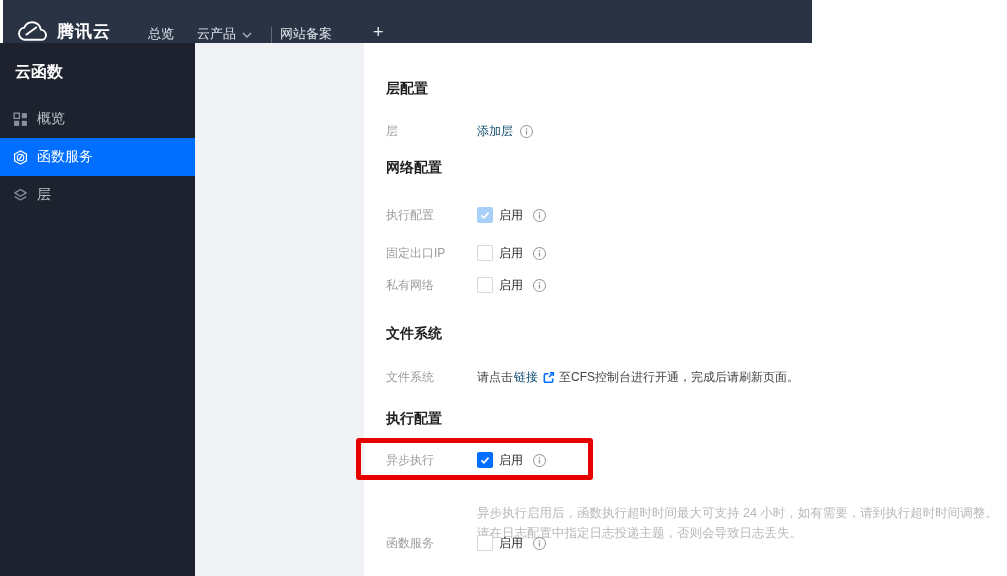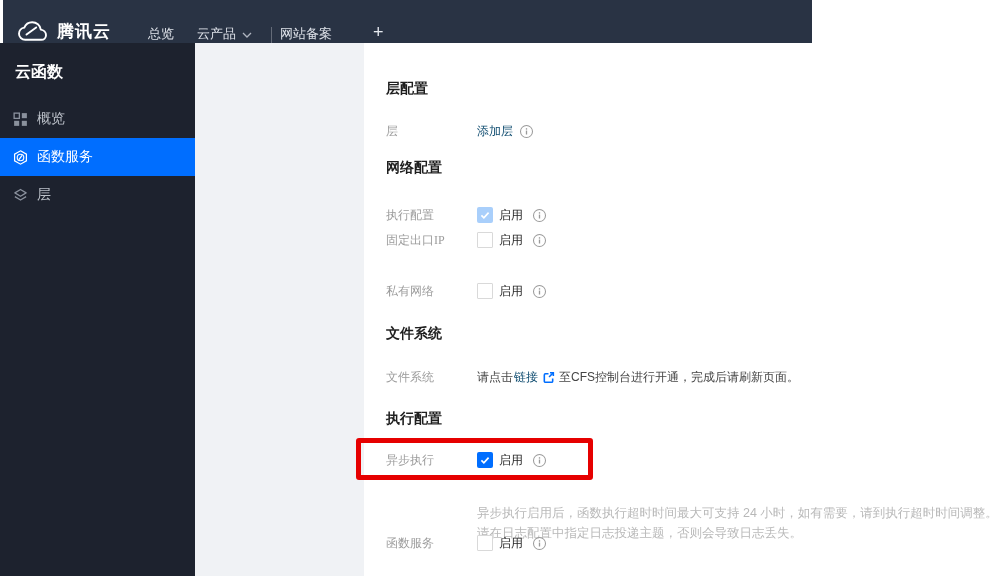--- a/index.html
+++ b/index.html
@@ -43,21 +43,21 @@
 
   
   .graypane { position:absolute; left:195px; top:43px; width:169px; height:533px; background:#f0f2f5; }
 
   
   .content { position:absolute; left:364px; top:43px; width:643px; height:430px; background:#ffffff; }
   .sec-heading { position:absolute; left:22px; font-size:14px; font-weight:bold; color:#1f1f1f; }
   .h-layer { top:37px; } .h-network { top:116px; } .h-fs { top:282px; } .h-exec { top:367px; }
 
   .form-row { position:absolute; left:22px; display:flex; align-items:center; height:18px; }
-  .r-layer { top:79px; } .r-public { top:163px; } .r-fixedip { top:188px;font-family:Liberation Serif, serif; } .r-vpc { top:239px; }
+  .r-layer { top:79px; } .r-public { top:163px; } .r-fixedip { top:201px; } .r-vpc { top:233px; }
   .r-fs { top:325px; } .r-async { top:408px; } .r-trace { top:491px; }
 
   .form-label { width:91px; font-size:12px; color:#9c9c9c; flex-shrink:0; }
   .link { color:#0c4a6e; font-size:12px; cursor:pointer; }
   .info-icon { margin-left:9px; display:flex; cursor:pointer; }
 
   .checkbox {
     width:16px; height:16px; border:1px solid #d9d9d9; background:#fff; border-radius:1px;
     display:flex; align-items:center; justify-content:center; cursor:pointer; flex-shrink:0;
   }

